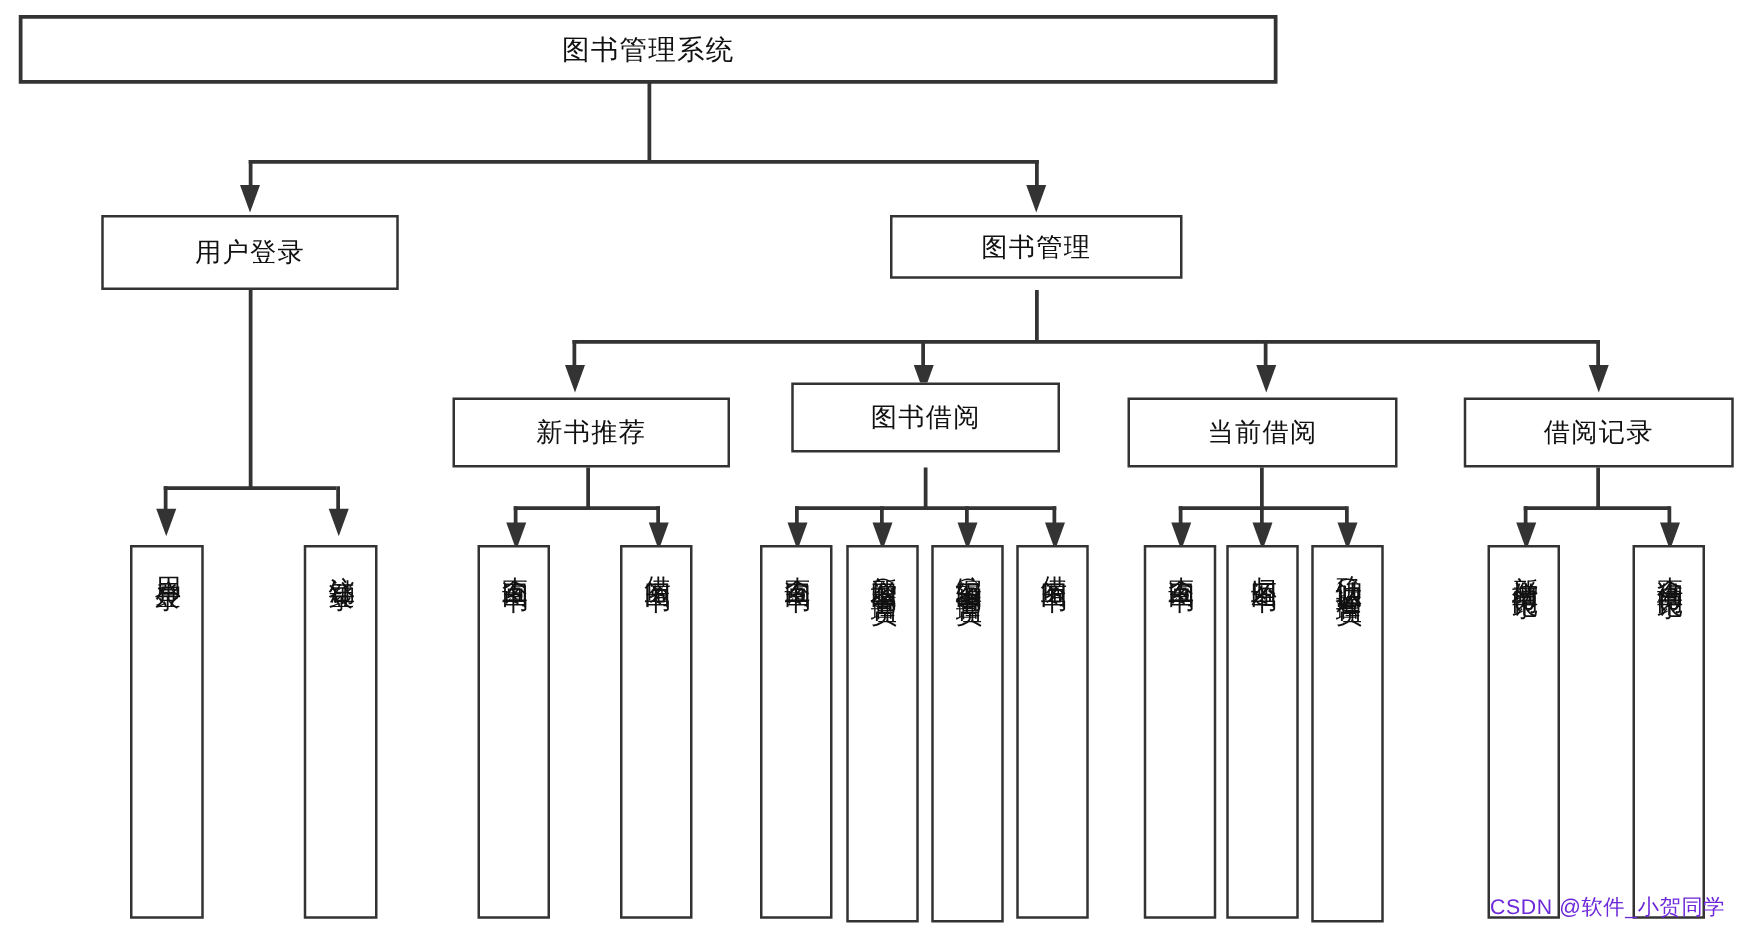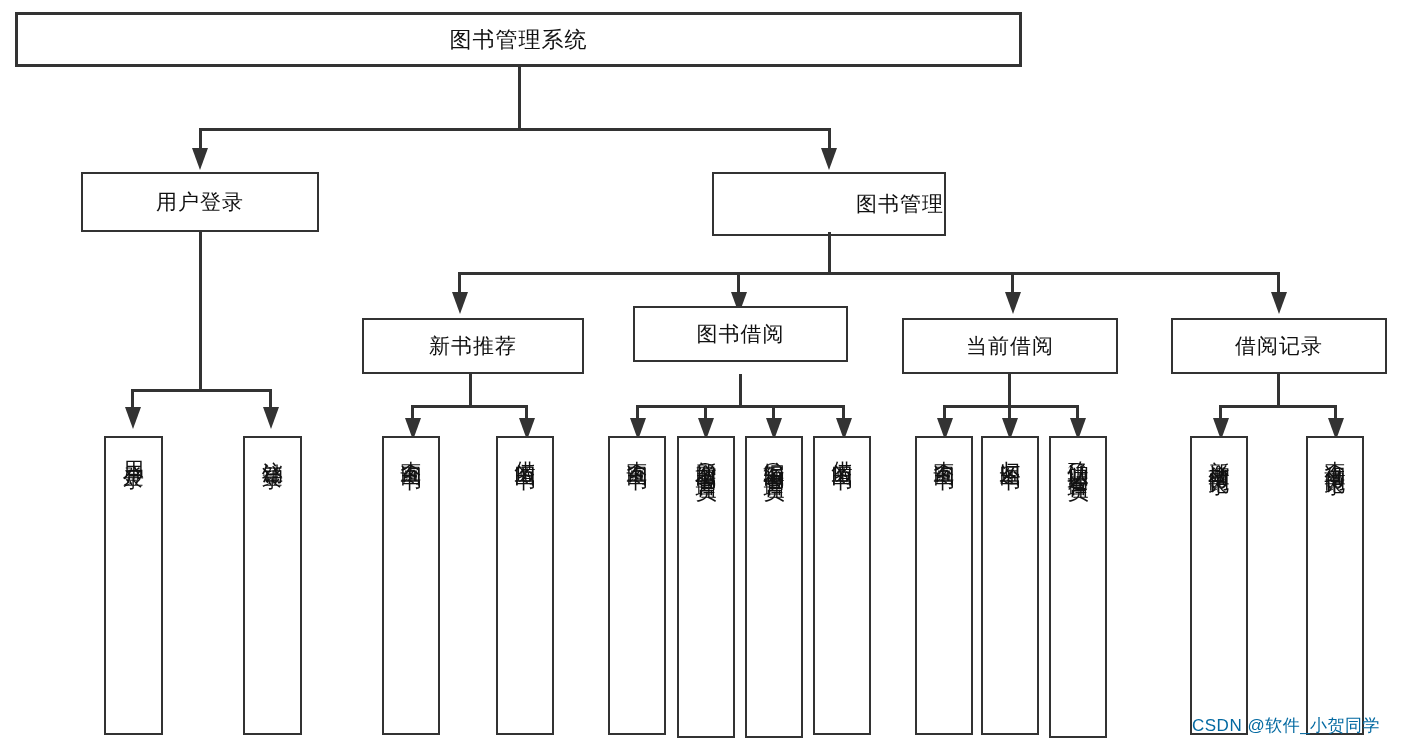--- a/index.html
+++ b/index.html
@@ -69,21 +69,21 @@
     border-left: 8px solid transparent;
     border-right: 8px solid transparent;
     border-top: 22px solid #333333;
   }
   
   #watermark {
     position: absolute;
     left: 1192px;
     top: 714px;
     font-size: 17px;
-    color: #0369a1;
+    color: #6d28d9;
     white-space: nowrap;
     letter-spacing: 0.5px;
   }
 </style>
 </head>
 <body>
 
 <div id="canvas">
 
   <div class="box root hbox root-label" style="left:15px; top:12px; width:1007px; height:55px;">
@@ -97,21 +97,21 @@
   <div class="line-v" style="left:199px; top:128px; height:24px;"></div>
   <div class="arrow" style="left:192px; top:148px;"></div>
 
   <div class="line-v" style="left:828px; top:128px; height:24px;"></div>
   <div class="arrow" style="left:821px; top:148px;"></div>
 
   <div class="box hbox" style="left:81px; top:172px; width:238px; height:60px;">
     <span>用户登录</span>
   </div>
 
-  <div class="box hbox" style="left:712px; top:172px; width:234px; height:64px;justify-content:flex-end;">
+  <div class="box hbox" style="left:712px; top:172px; width:234px; height:51px;">
     <span>图书管理</span>
   </div>
 
   <div class="line-v" style="left:199px; top:232px; height:160px;"></div>
   <div class="line-h" style="left:131px; top:389px; width:138px;"></div>
   <div class="line-v" style="left:131px; top:389px; height:22px;"></div>
   <div class="arrow" style="left:125px; top:407px;"></div>
   <div class="line-v" style="left:269px; top:389px; height:22px;"></div>
   <div class="arrow" style="left:263px; top:407px;"></div>
 

